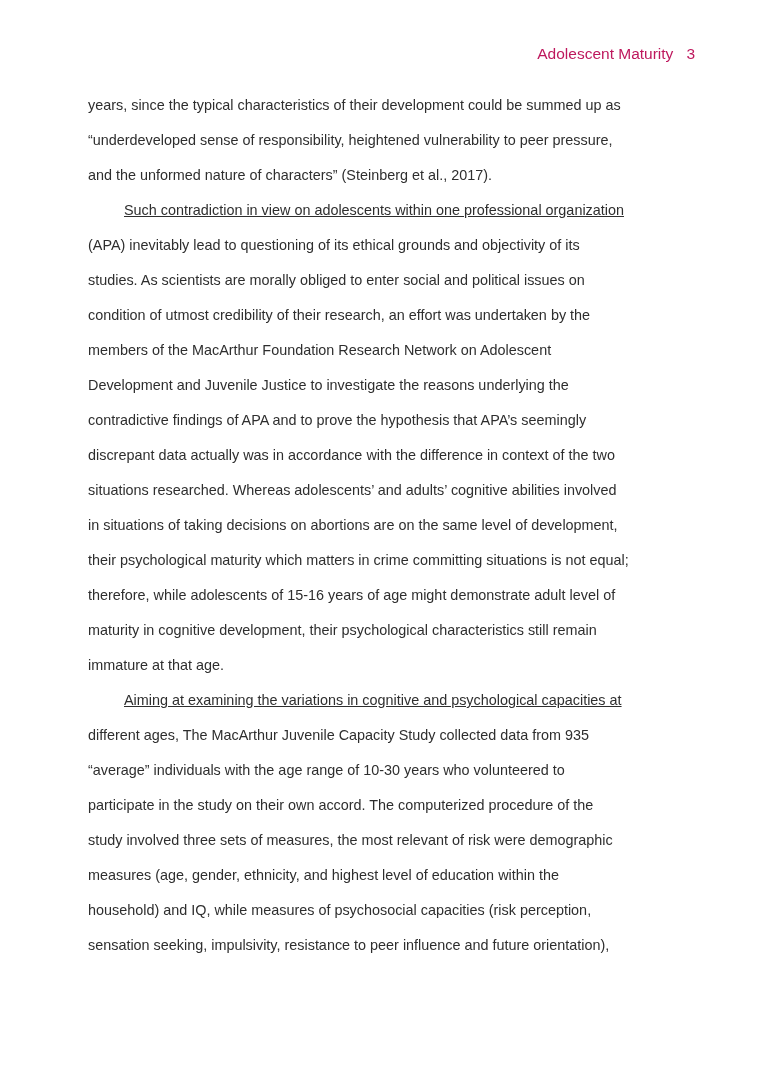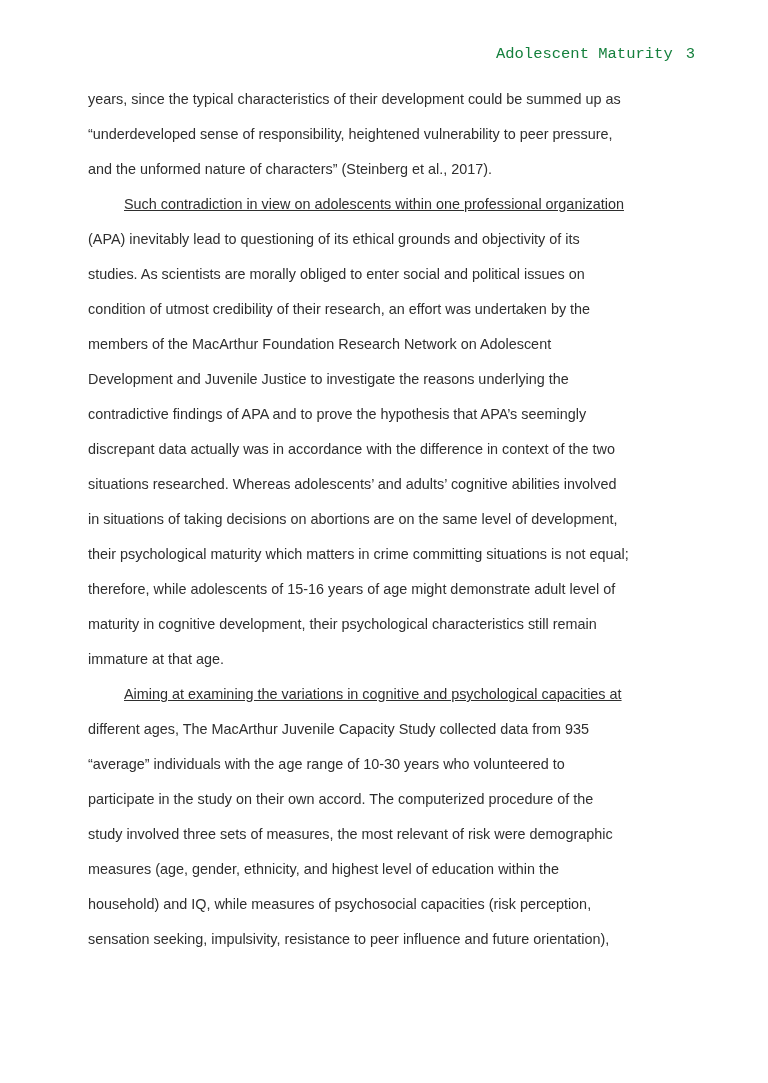--- a/index.html
+++ b/index.html
@@ -16,32 +16,32 @@
   }
   .page {
     position: absolute;
     inset: 0;
     background: #ffffff;
   }
   .page-header {
     position: absolute;
     top: 45px;
     right: 73px;
-    font-family: Liberation Mono, monospace;
+    font-family: Liberation Sans, sans-serif;
     font-size: 15.5px;
-    color: #15803d;
+    color: #be185d;
     white-space: nowrap;
     margin-left: 37px;
   }
   .page-header .page-number {
     margin-left: 13px;
   }
   .document-body {
     position: absolute;
-    top: 82px;
+    top: 88px;
     left: 88px;
     right: 80px;
     color: #2e2e2e;
     font-size: 14.4px;
   }
   .line {
     height: 35px;
     line-height: 35px;
     white-space: nowrap;
   }

